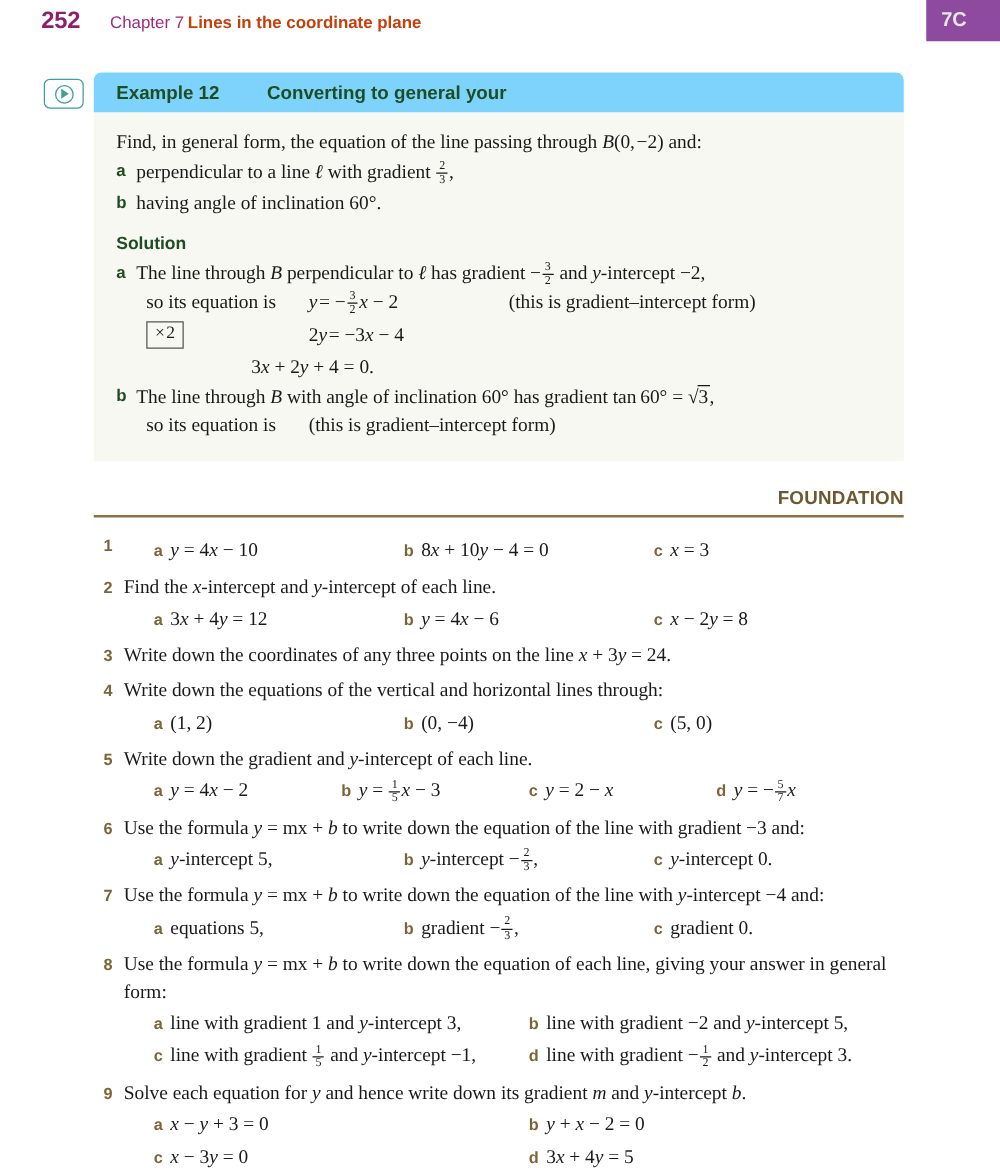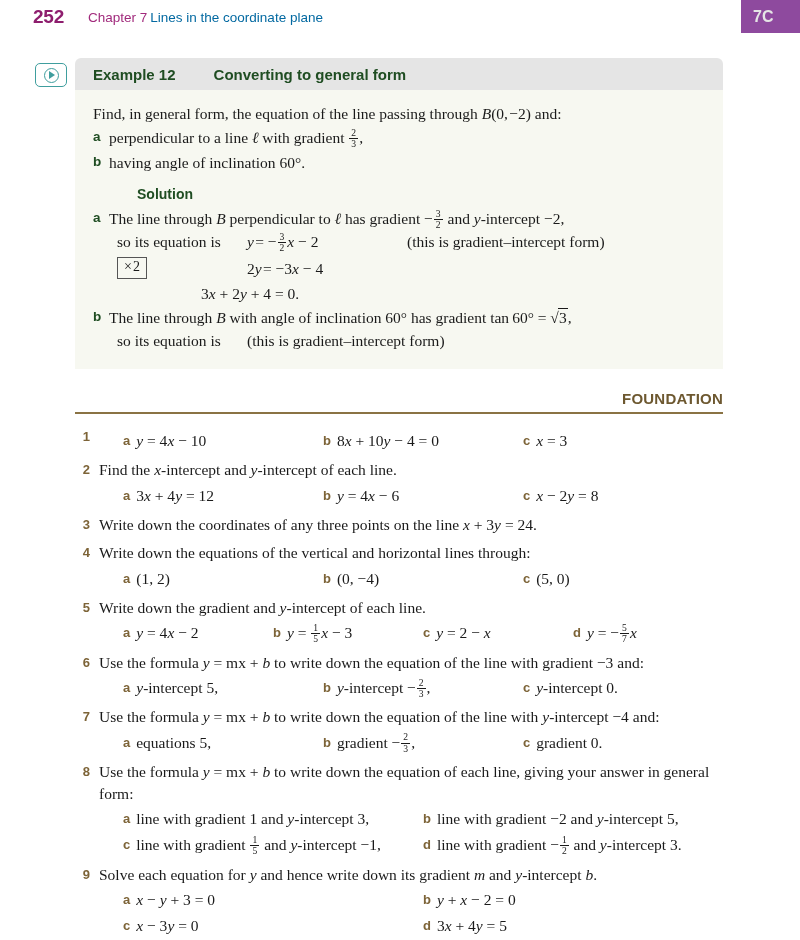--- a/index.html
+++ b/index.html
@@ -34,22 +34,22 @@
     left: 88px; top: 10px;
     font-family: "Liberation Sans", sans-serif;
     font-size: 13.5px;
     white-space: nowrap;
   }
   .breadcrumb .chap {
     font-weight: normal;
     color: #a12a7c;
   }
   .breadcrumb .ctitle {
-    color: #0369a1;
-    font-weight: normal;
+    color: #c2410c;
+    font-weight: bold;
     margin-left: 3px;
   }
   .corner-tab {
     position: absolute;
     right: 0; top: 0;
     width: 59px; height: 33px;
     background: #8e4a9e;
     color: #e5e5e5;
     font-family: "Liberation Sans", sans-serif;
     font-weight: bold;
@@ -85,21 +85,21 @@
     justify-content: center;
   }
   .example-icon .tri {
     width: 0; height: 0;
     border-left: 6px solid #3f9e9e;
     border-top: 4px solid transparent;
     border-bottom: 4px solid transparent;
     margin-left: 2px;
   }
   .example-head {
-    background: #e5e5e5;
+    background: #7dd3fc;
     height: 32px;
     border-radius: 6px 6px 0 0;
     display: flex;
     align-items: center;
     padding-left: 18px;
     font-family: "Liberation Sans", sans-serif;
     font-weight: bold;
     font-size: 15px;
     color: #1f4d22;
   }
@@ -129,21 +129,20 @@
     margin-left: -1px;
   }
 
   .soln-label {
     font-family: "Liberation Sans", sans-serif;
     font-weight: bold;
     font-size: 14px;
     color: #1f4d22;
     margin-top: 10px;
     margin-bottom: 2px;
-    margin-left: 44px;
   }
   .part {
     display: flex;
     align-items: flex-start;
     margin-top: 1px;
   }
   .part-letter {
     font-family: "Liberation Sans", sans-serif;
     font-weight: bold;
     font-size: 13.5px;
@@ -266,21 +265,21 @@
 <div class="example-wrap">
 
   <div class="example-icon">
     <span class="circ">
         <span class="tri"></span>
       </span>
   </div>
 
   <div class="example-head">
     <span class="ex-title">Example 12</span>
-    <span>Converting to general form</span>
+    <span>Converting to general your</span>
   </div>
 
   <div class="example-body">
 
     <div>
       Find, in general form, the equation of the line passing through <i class="mathvar">B</i>(0, −2) and:
     </div>
 
     <div class="part">
       <div class="part-letter">a</div>

